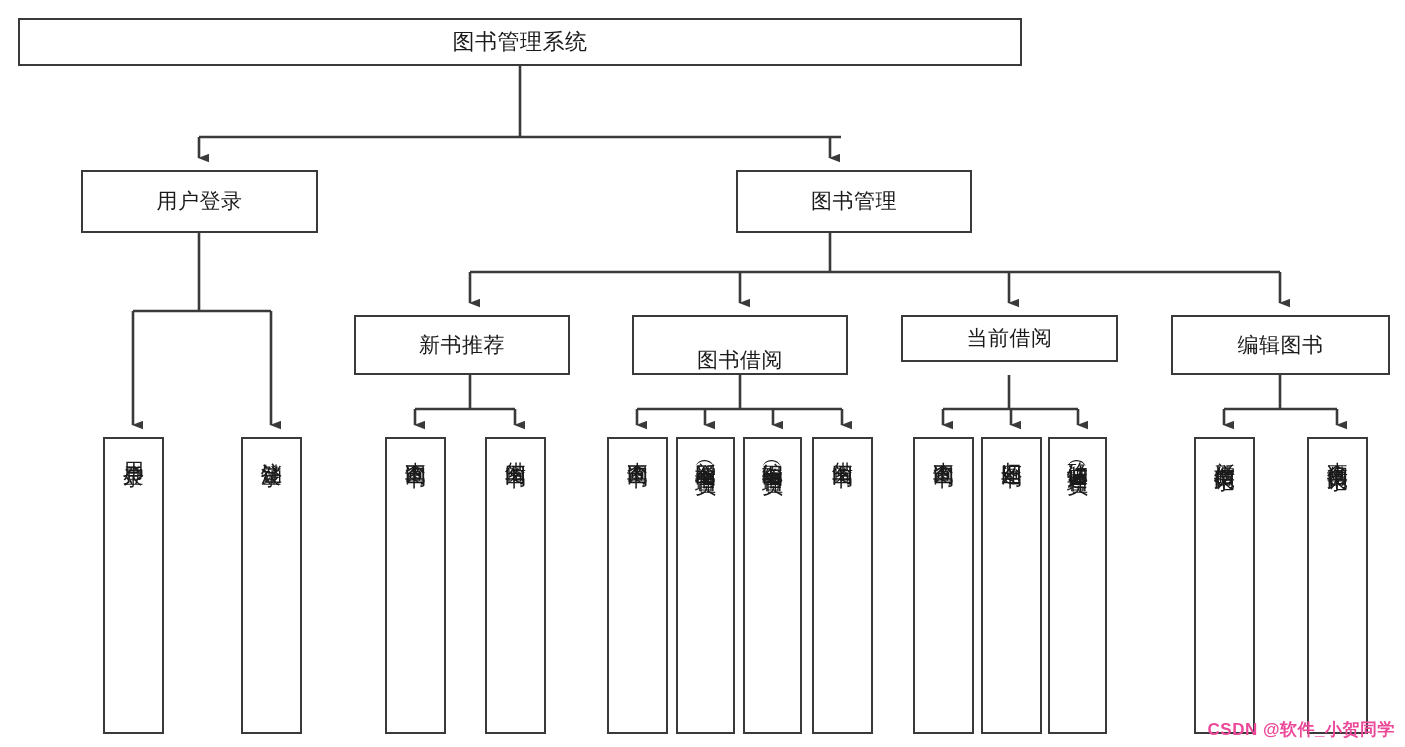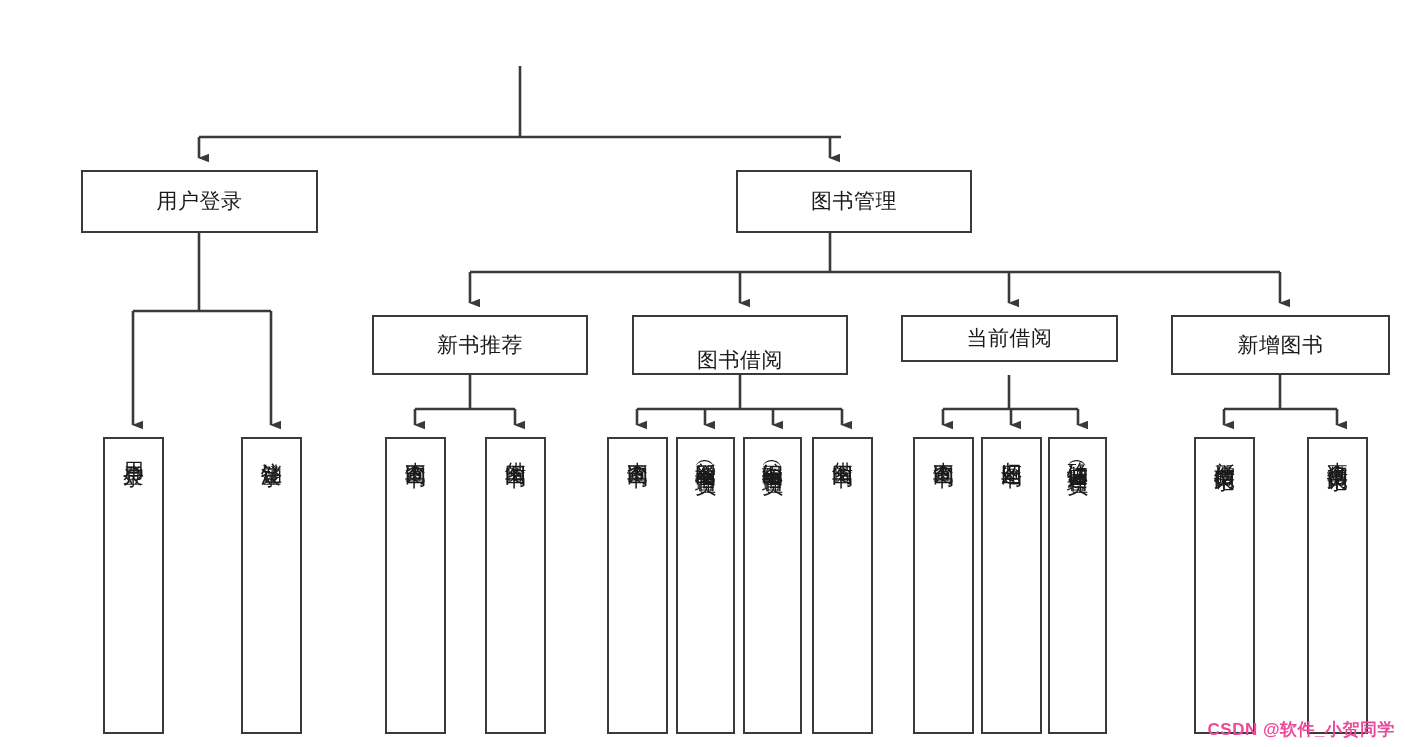--- a/index.html
+++ b/index.html
@@ -118,39 +118,42 @@
       <path d="M1078,409 L1078,425" marker-end="url(#arrow)"></path>
 
       <path d="M1280,375 L1280,409"></path>
       <path d="M1224,409 L1337,409"></path>
       <path d="M1224,409 L1224,425" marker-end="url(#arrow)"></path>
       <path d="M1337,409 L1337,425" marker-end="url(#arrow)"></path>
 
     </g>
   </svg>
 
+  <div class="node horiz root" style="left:18px; top:18px; width:1004px; height:48px;">
+    <span class="label">图书管理系统</span>
+  </div>
 
   <div class="node horiz" style="left:81px; top:170px; width:237px; height:63px;">
     <span class="label">用户登录</span>
   </div>
   <div class="node horiz" style="left:712px; top:170px; width:236px; height:63px;margin-left:24px;">
     <span class="label">图书管理</span>
   </div>
 
-  <div class="node horiz" style="left:372px; top:315px; width:216px; height:60px;">
+  <div class="node horiz" style="left:354px; top:315px; width:216px; height:60px;">
     <span class="label">新书推荐</span>
   </div>
   <div class="node horiz" style="left:632px; top:315px; width:216px; height:60px;align-items:flex-end;">
     <span class="label">图书借阅</span>
   </div>
   <div class="node horiz" style="left:901px; top:315px; width:217px; height:47px;">
     <span class="label">当前借阅</span>
   </div>
   <div class="node horiz" style="left:1171px; top:315px; width:219px; height:60px;">
-    <span class="label">新增图书</span>
+    <span class="label">编辑图书</span>
   </div>
 
   <div class="node vert" style="left:103px; top:437px; width:61px; height:297px;">
     <span class="label">用户登录</span>
   </div>
   <div class="node vert" style="left:241px; top:437px; width:61px; height:297px;">
     <span class="label">注销登录</span>
   </div>
 
   <div class="node vert" style="left:385px; top:437px; width:61px; height:297px;">

